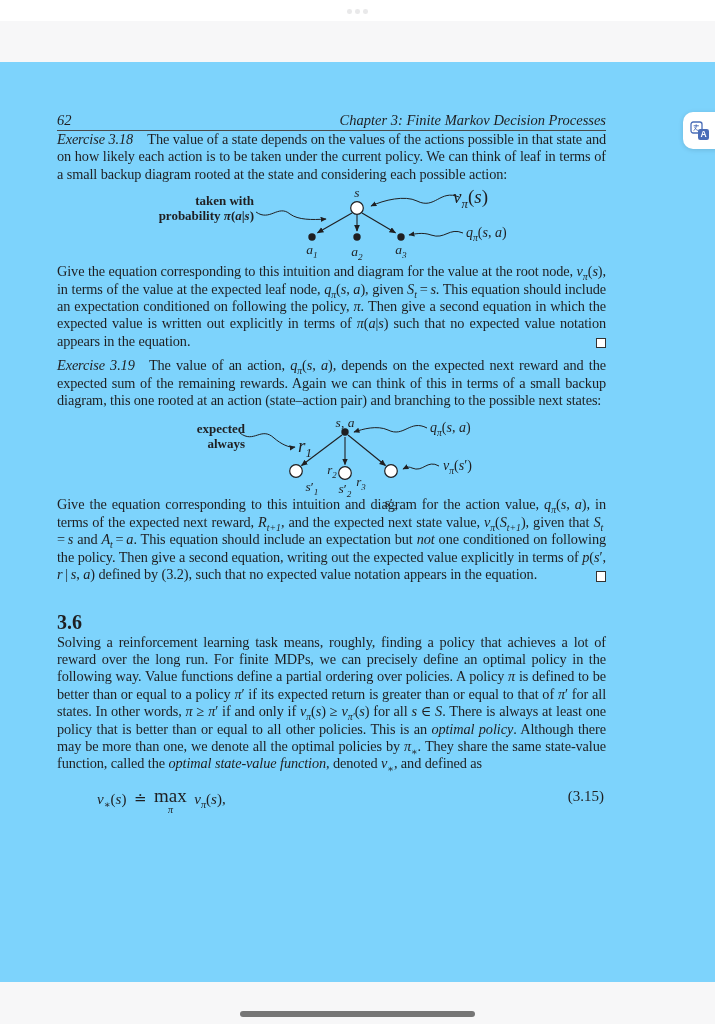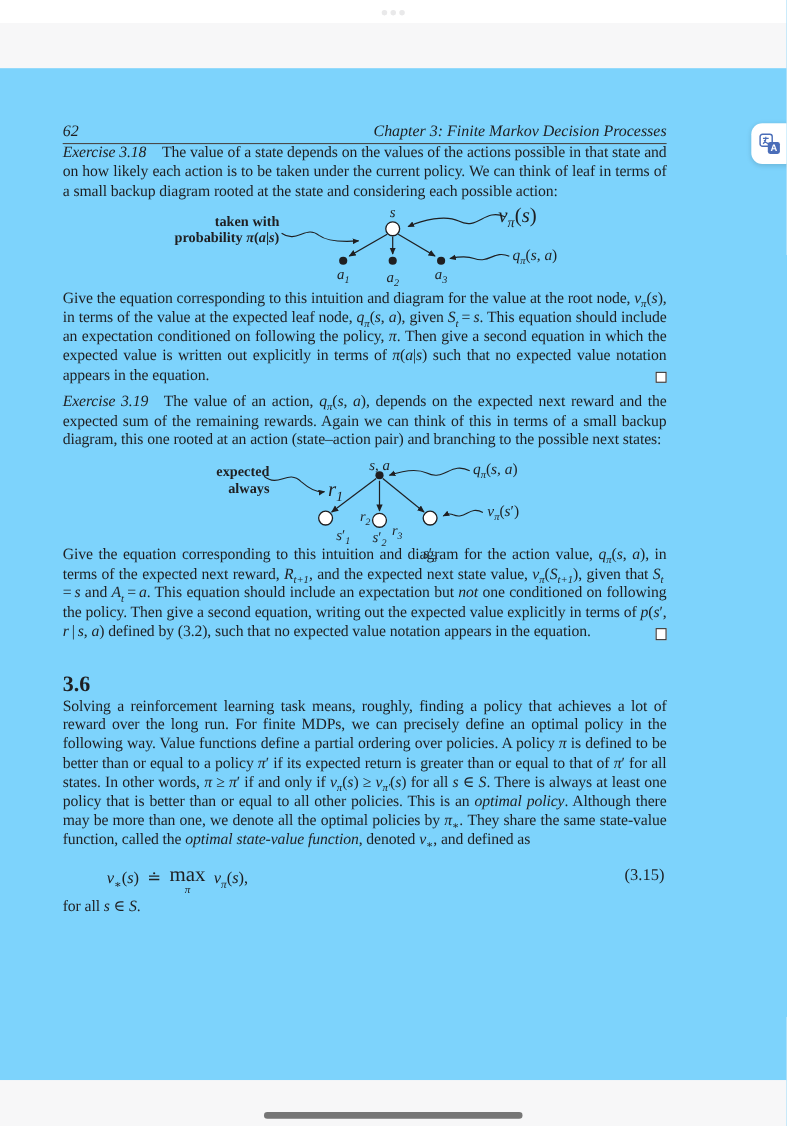--- a/index.html
+++ b/index.html
@@ -163,21 +163,20 @@
 
     <p class="body m-para"><span><span>Solving a reinforcement learning task means, roughly, finding a policy that achieves a lot of reward over the long run. For finite MDPs, we can precisely define an optimal policy in the following way. Value functions define a partial ordering over policies. A policy </span><span class="it">π</span><span> is defined to be better than or equal to a policy </span><span class="it">π</span><span>′</span><span> if its expected return is greater than or equal to that of </span><span class="it">π</span><span>′</span><span> for all states. In other words, </span><span class="it">π</span><span> ≥ </span><span class="it">π</span><span>′</span><span> if and only if </span><span class="it">v</span><sub>π</sub><span>(</span><span class="it">s</span><span>)</span><span> ≥ </span><span class="it">v</span><sub>π′</sub><span>(</span><span class="it">s</span><span>)</span><span> for all </span><span class="it">s</span><span> ∈ </span><span class="it">S</span><span>. There is always at least one policy that is better than or equal to all other policies. This is an </span><span class="it">optimal policy</span><span>. Although there may be more than one, we denote all the optimal policies by </span><span class="it">π</span><sub>∗</sub><span>. They share the same state-value function, called the </span><span class="it">optimal state-value function</span><span>, denoted </span><span class="it">v</span><sub>∗</sub><span>, and defined as</span></span></p>
 
     <div class="equation">
       <span class="eq-body">
         <span><span class="it">v</span><sub>∗</sub><span>(</span><span class="it">s</span><span>)</span><span> ≐ </span></span><span class="max-stack"><span class="mx">max</span><span class="mxs">π</span></span><span><span> </span><span class="it">v</span><sub>π</sub><span>(</span><span class="it">s</span><span>)</span><span>,</span></span>
       </span>
       <span class="eq-tag">(3.15)</span>
     </div>
 
-    <p class="body closing"><span><span>for all </span><span class="it">s</span><span> ∈ </span><span class="it">S</span><span>.</span></span></p>
 
   </div>
 </div>
 
 <div class="band-bottom"></div>
 <div class="scroll-handle"></div>
 
 <button class="translate-btn">
   <svg width="20" height="20" viewBox="0 0 20 20">
     <rect x="1" y="1" width="11" height="11" rx="2.2" fill="#ffffff" stroke="#4a6db8" stroke-width="1.3"></rect>

